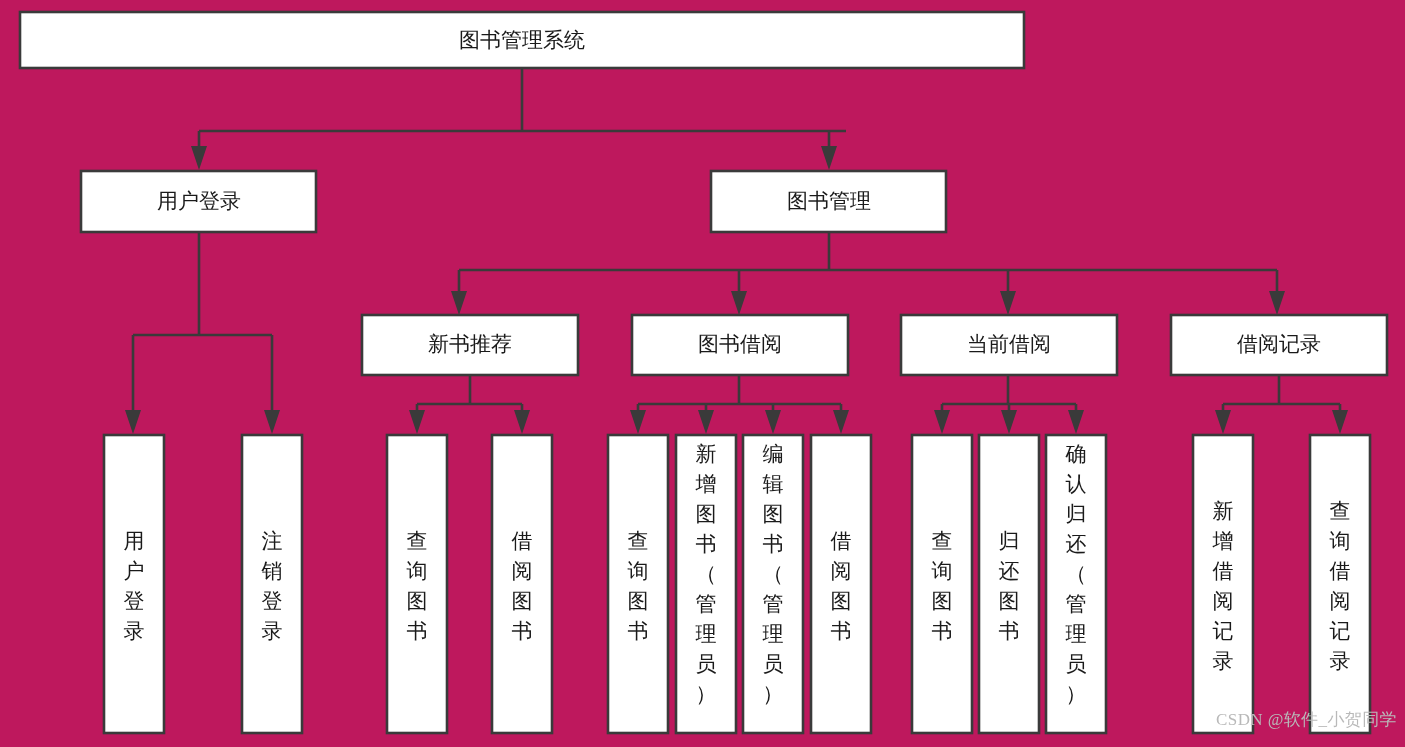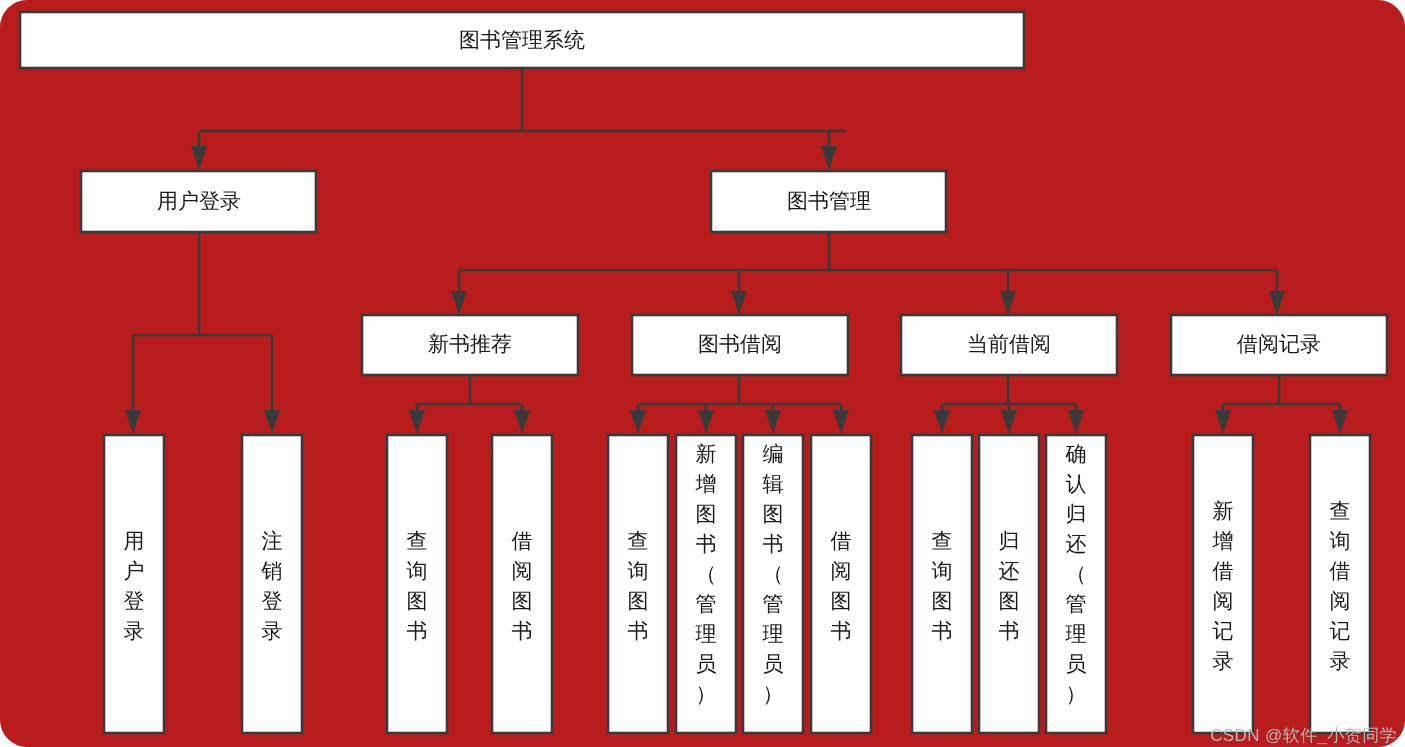--- a/index.html
+++ b/index.html
@@ -11,22 +11,21 @@
     width: 1405px;
     height: 747px;
     font-family: "Liberation Sans", "DejaVu Sans", sans-serif;
     overflow: hidden;
     position: relative;
   }
   #diagram-root {
     position: relative;
     width: 1405px;
     height: 747px;
-    background: #b91c1c;
-    border-radius: 27px;
+    background: #be185d;
   }
   svg#flow {
     position: absolute;
     left: 0;
     top: 0;
     width: 1405px;
     height: 747px;
     display: block;
   }
   .node-rect {
@@ -53,22 +52,22 @@
   }
   .node-label-v {
     font-family: "Liberation Sans", "DejaVu Sans", sans-serif;
     font-size: 21px;
     fill: #1a1a1a;
     text-anchor: middle;
   }
   .watermark {
     position: absolute;
     right: 8px;
-    bottom: 0;
-    font-family: Liberation Sans, sans-serif;
+    bottom: 16px;
+    font-family: Liberation Serif, serif;
     font-size: 17px;
     color: #b9b9b9;
     white-space: nowrap;
     letter-spacing: 0.4px;
     pointer-events: none;
   }
 </style>
 </head>
 <body>
 

